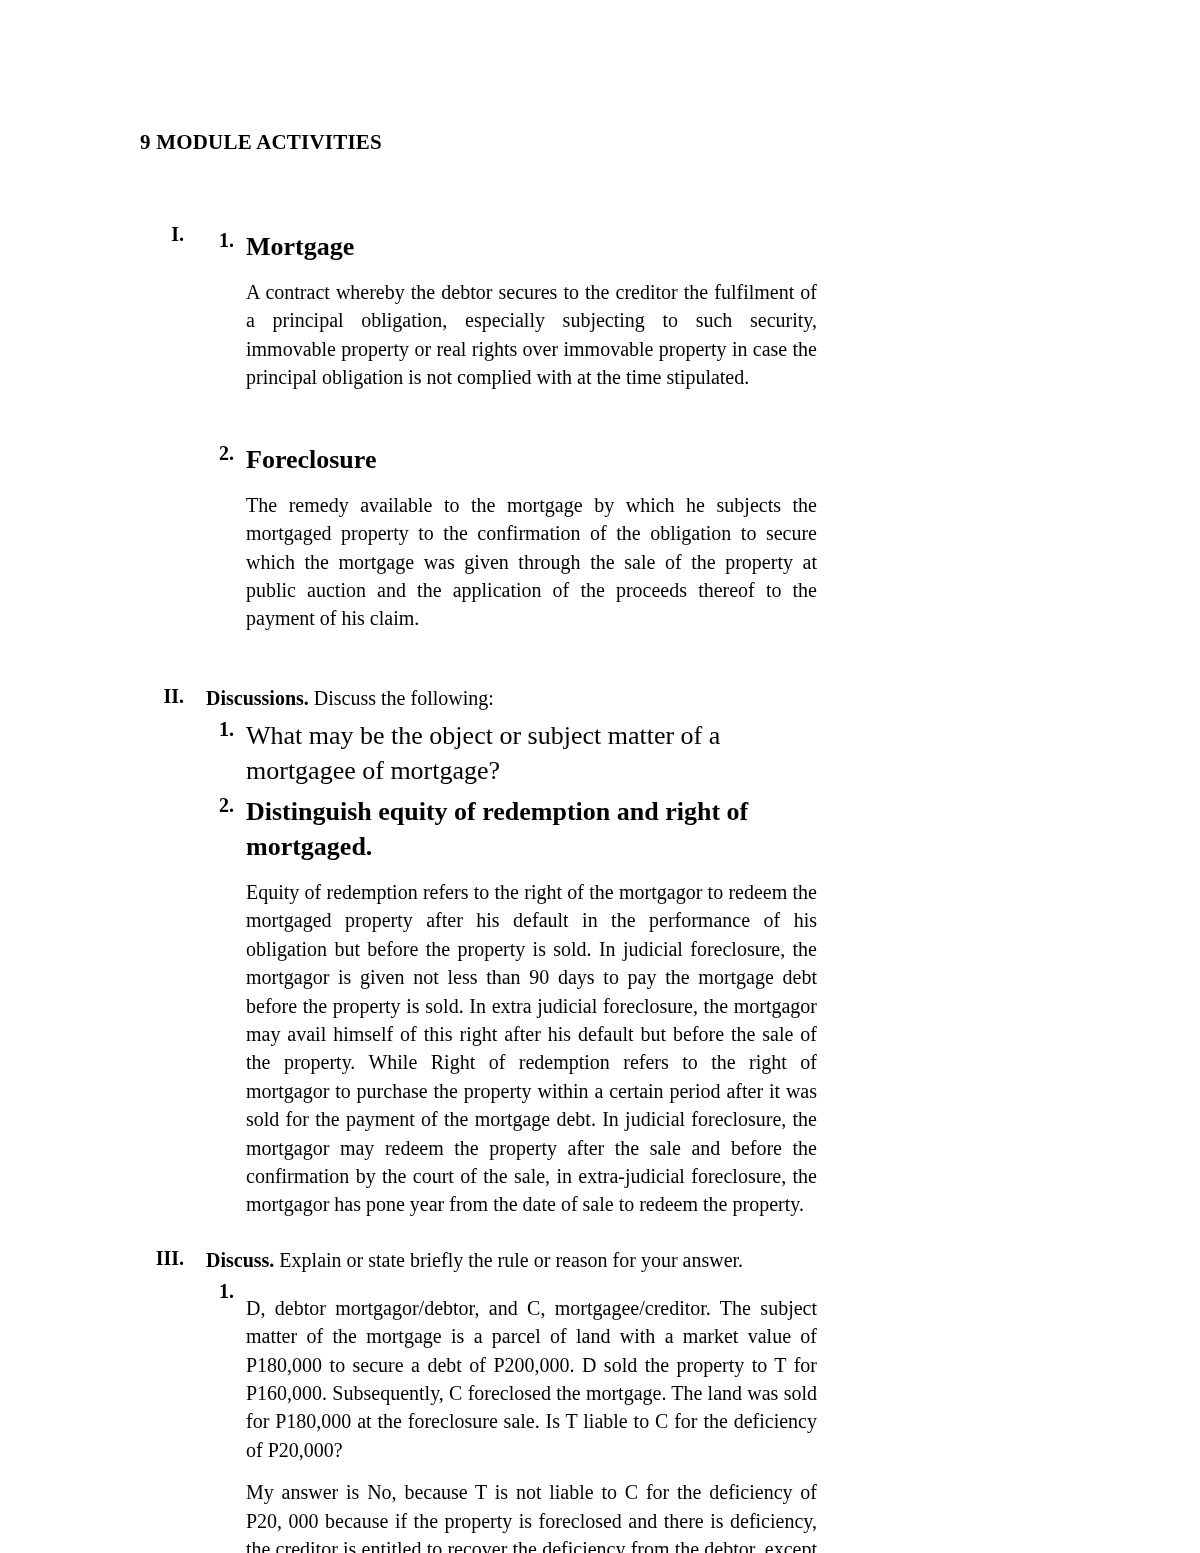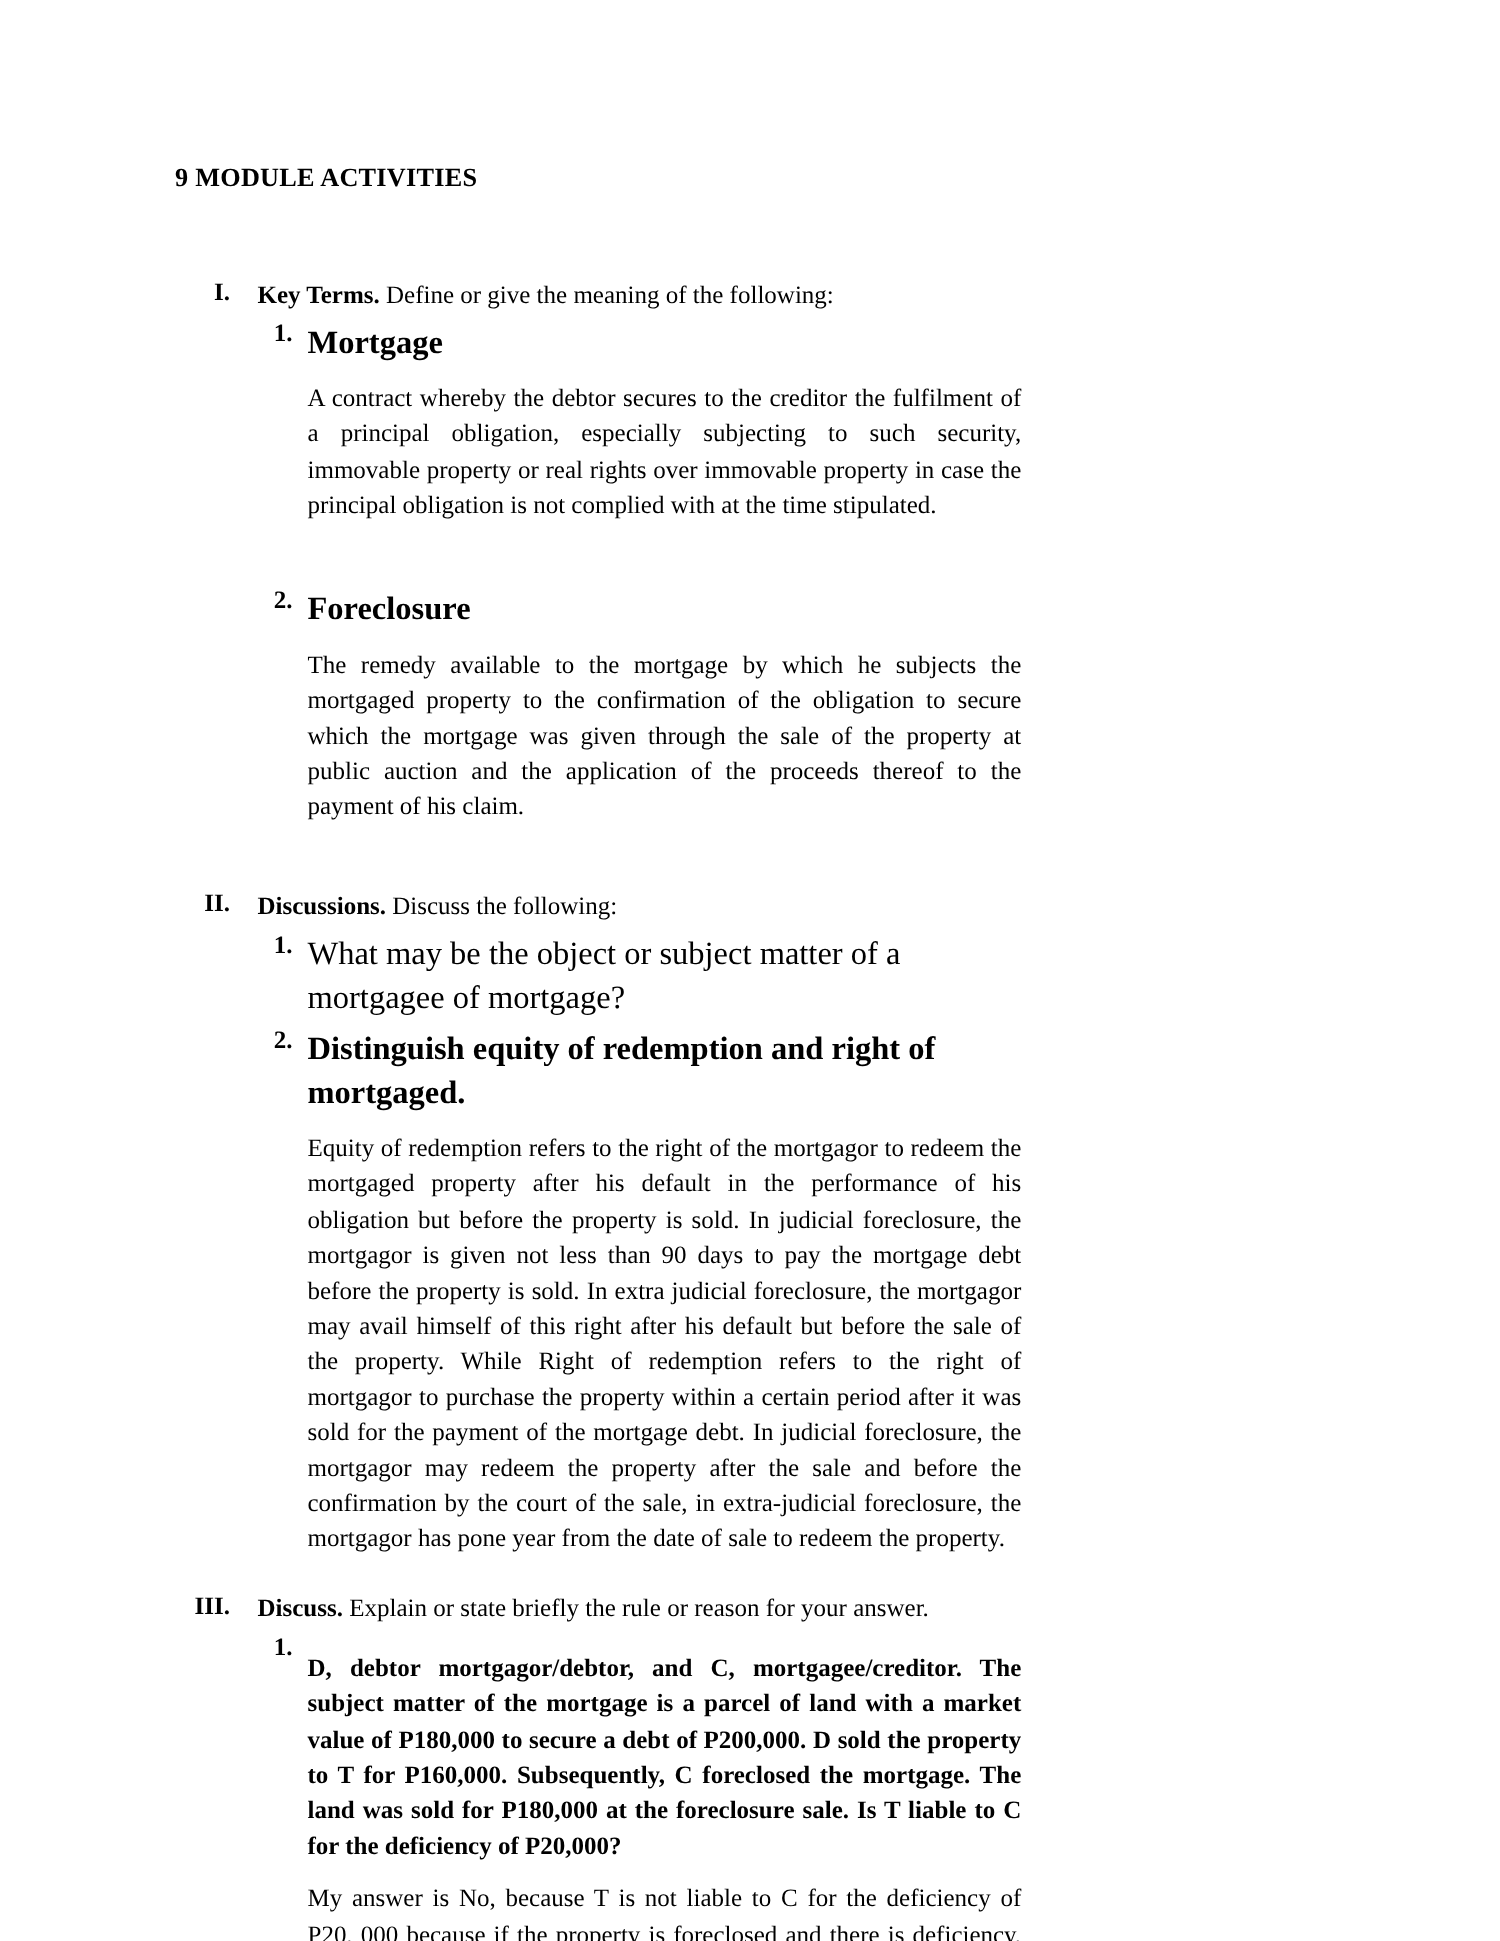--- a/index.html
+++ b/index.html
@@ -78,39 +78,36 @@
   .item-title.plain {
     font-weight: normal;
   }
   .para {
     font-size: 20px;
     line-height: 1.42;
     text-align: justify;
     margin-top: 14px;
   }
   .para.bold {
-    font-weight: bold;
+    font-weight: normal;
   }
   .gap-lg { height: 44px; }
   .gap-md { height: 28px; }
   .gap-xl { height: 52px; }
 </style>
 </head>
 <body>
 
 <div class="page">
 
   <h1 class="doc-title">9 MODULE ACTIVITIES</h1>
 
   <div class="section">
     <div class="sec-num">I.</div>
     <div class="sec-body">
-      <div class="sec-head">
-        <b>Key Terms.</b><span> Define or give the meaning of the following:</span>
-      </div>
 
       <div class="item">
         <div class="item-num">1.</div>
         <div class="item-body">
           <div class="item-title">Mortgage</div>
           <div class="para">A contract whereby the debtor secures to the creditor the fulfilment of a principal obligation, especially subjecting to such security, immovable property or real rights over immovable property in case the principal obligation is not complied with at the time stipulated.</div>
         </div>
       </div>
 
       <div class="gap-lg"></div>

